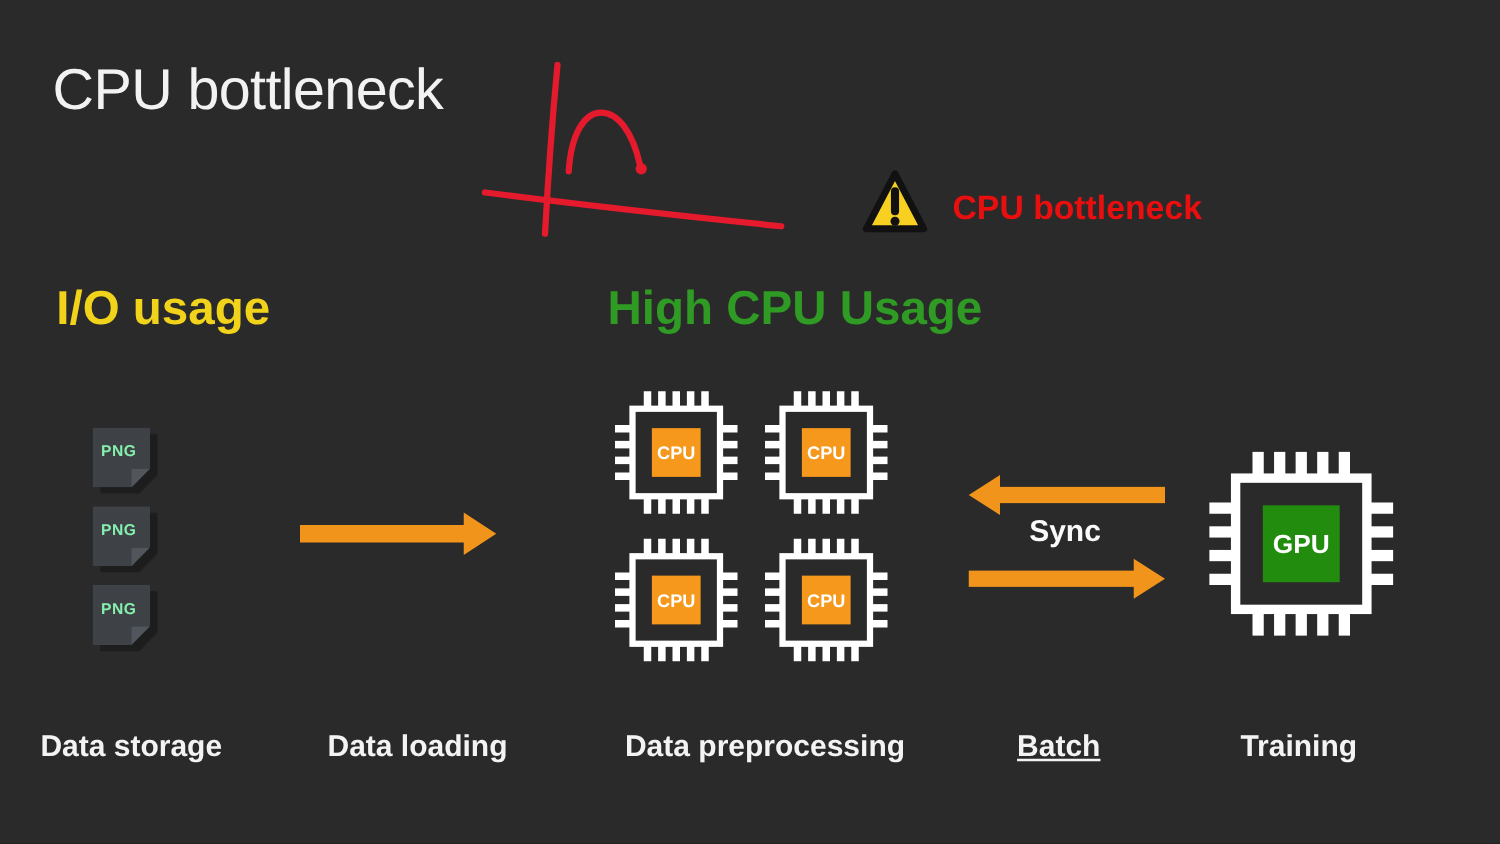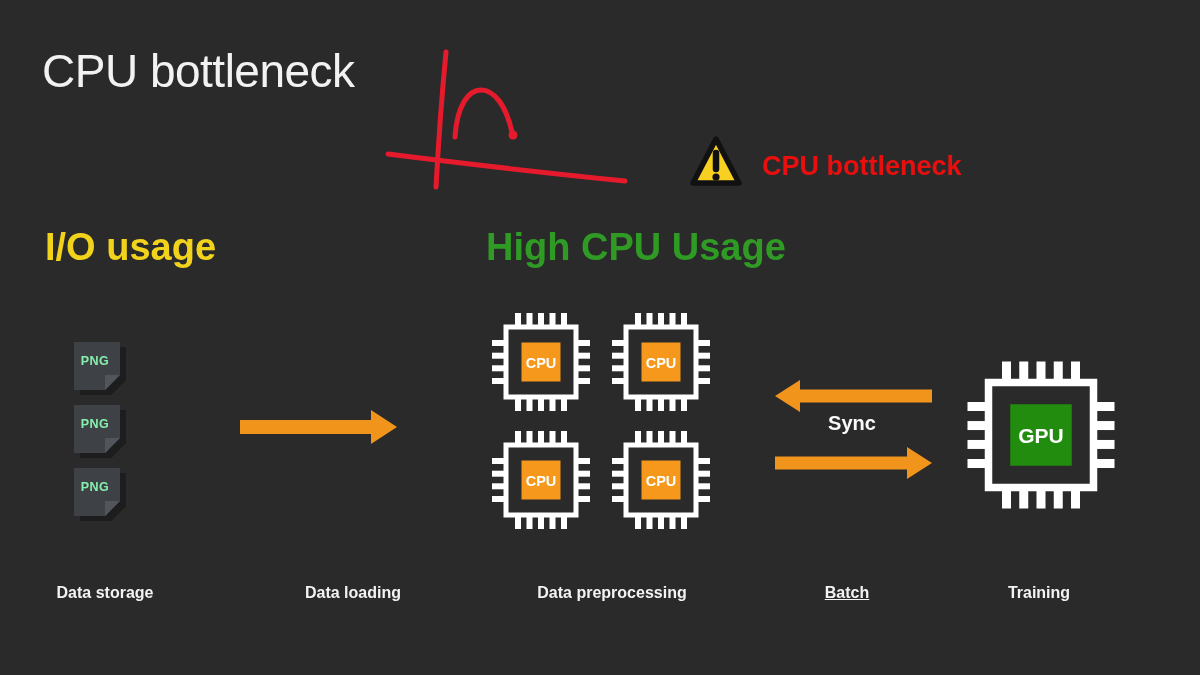--- a/index.html
+++ b/index.html
@@ -58,37 +58,37 @@
   .arrow-load .head{right:0;border-top:17px solid transparent;border-bottom:17px solid transparent;border-left:26px solid #f1941c;}
   .arrow-sync-l{left:775px;top:379px;width:157px;height:34px;}
   .arrow-sync-l .shaft{left:24px;right:0;height:13px;}
   .arrow-sync-l .head{left:0;border-top:16px solid transparent;border-bottom:16px solid transparent;border-right:25px solid #f1941c;}
   .arrow-sync-r{left:775px;top:446px;width:157px;height:34px;}
   .arrow-sync-r .shaft{left:0;right:24px;height:13px;}
   .arrow-sync-r .head{right:0;border-top:16px solid transparent;border-bottom:16px solid transparent;border-left:25px solid #f1941c;}
 
   .sync-text{
     position:absolute;left:852px;top:412px;transform:translateX(-50%);
-    font-size:20px;font-weight:600;color:#fafafa;
+    font-size:24px;font-weight:600;color:#fafafa;
   }
 
   
   .chip{position:absolute;}
   .chip-cpu-1{left:491px;top:312px;}
   .chip-cpu-2{left:611px;top:312px;}
   .chip-cpu-3{left:491px;top:430px;}
   .chip-cpu-4{left:611px;top:430px;}
   .chip-gpu{left:966px;top:360px;}
 
   .stage-label{
     position:absolute;top:584px;transform:translateX(-50%);
-    font-size:16px;font-weight:700;color:#f3f3f3;white-space:nowrap;
+    font-size:24px;font-weight:700;color:#f3f3f3;white-space:nowrap;
   }
   .stage-storage{left:105px;}
-  .stage-loading{left:353px;}
+  .stage-loading{left:334px;}
   .stage-preprocessing{left:612px;}
   .stage-batch{left:847px;text-decoration:underline;}
   .stage-training{left:1039px;}
 </style>
 </head>
 <body>
 
 <div class="slide">
 
   <div class="slide-title">CPU bottleneck</div>

